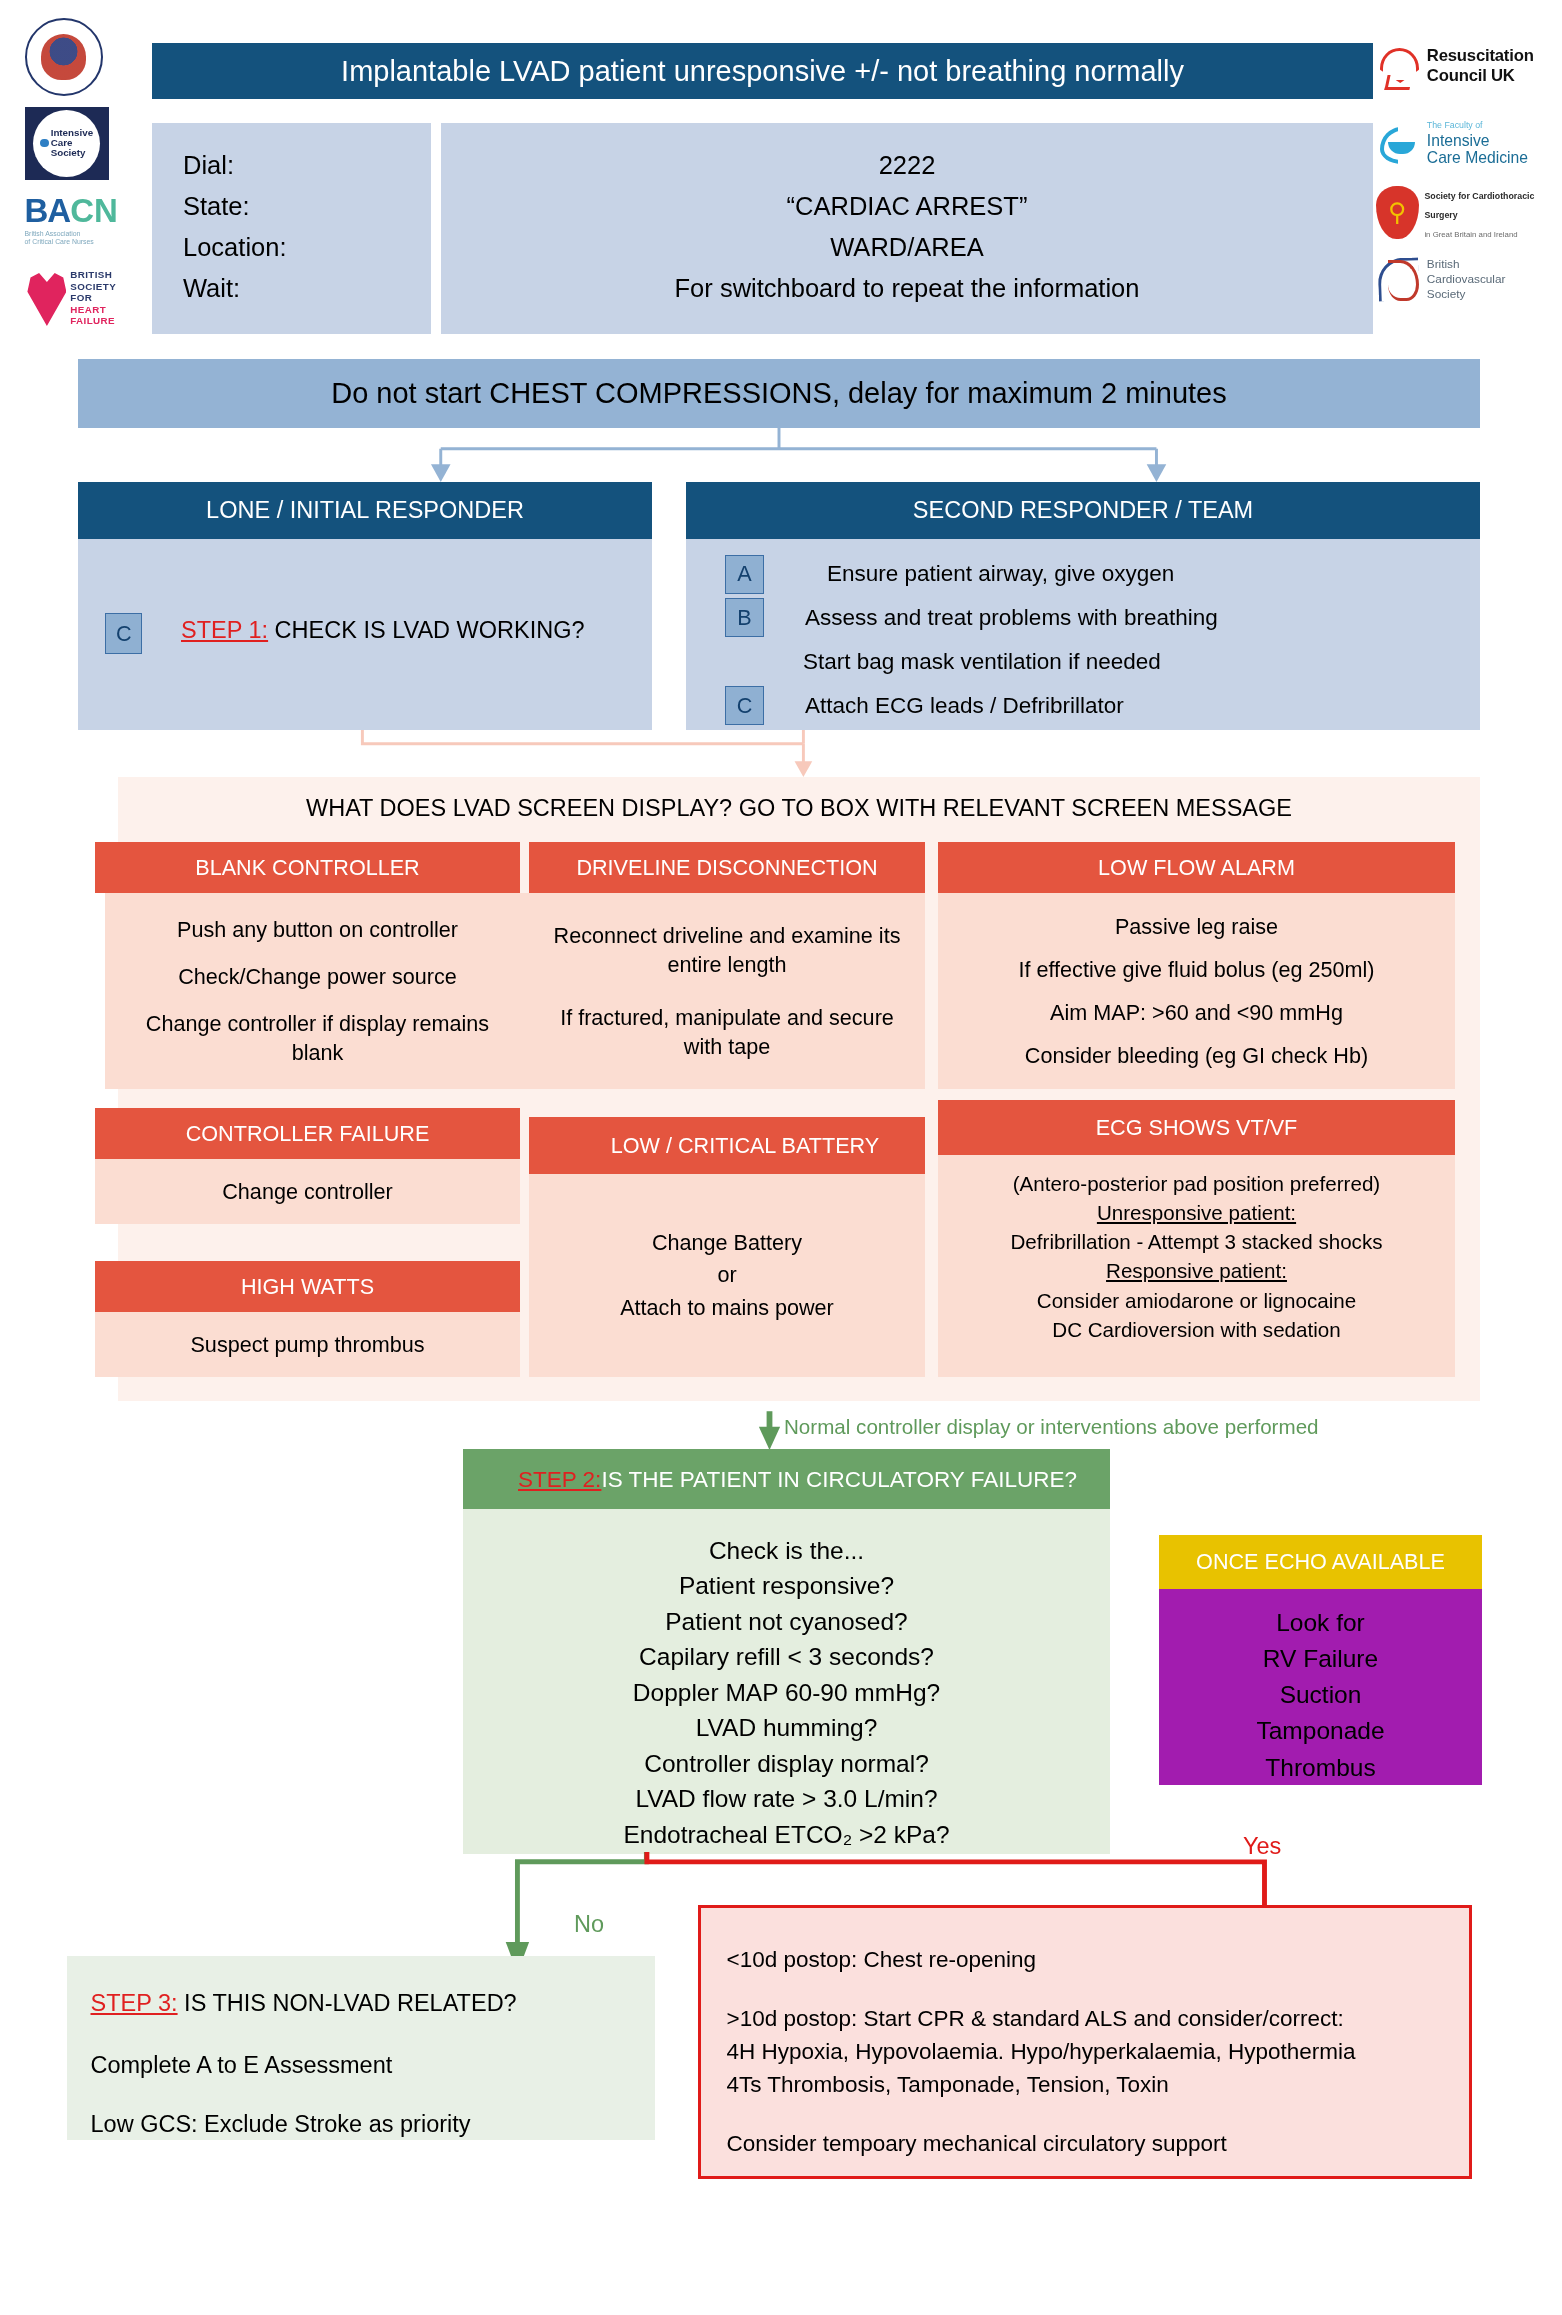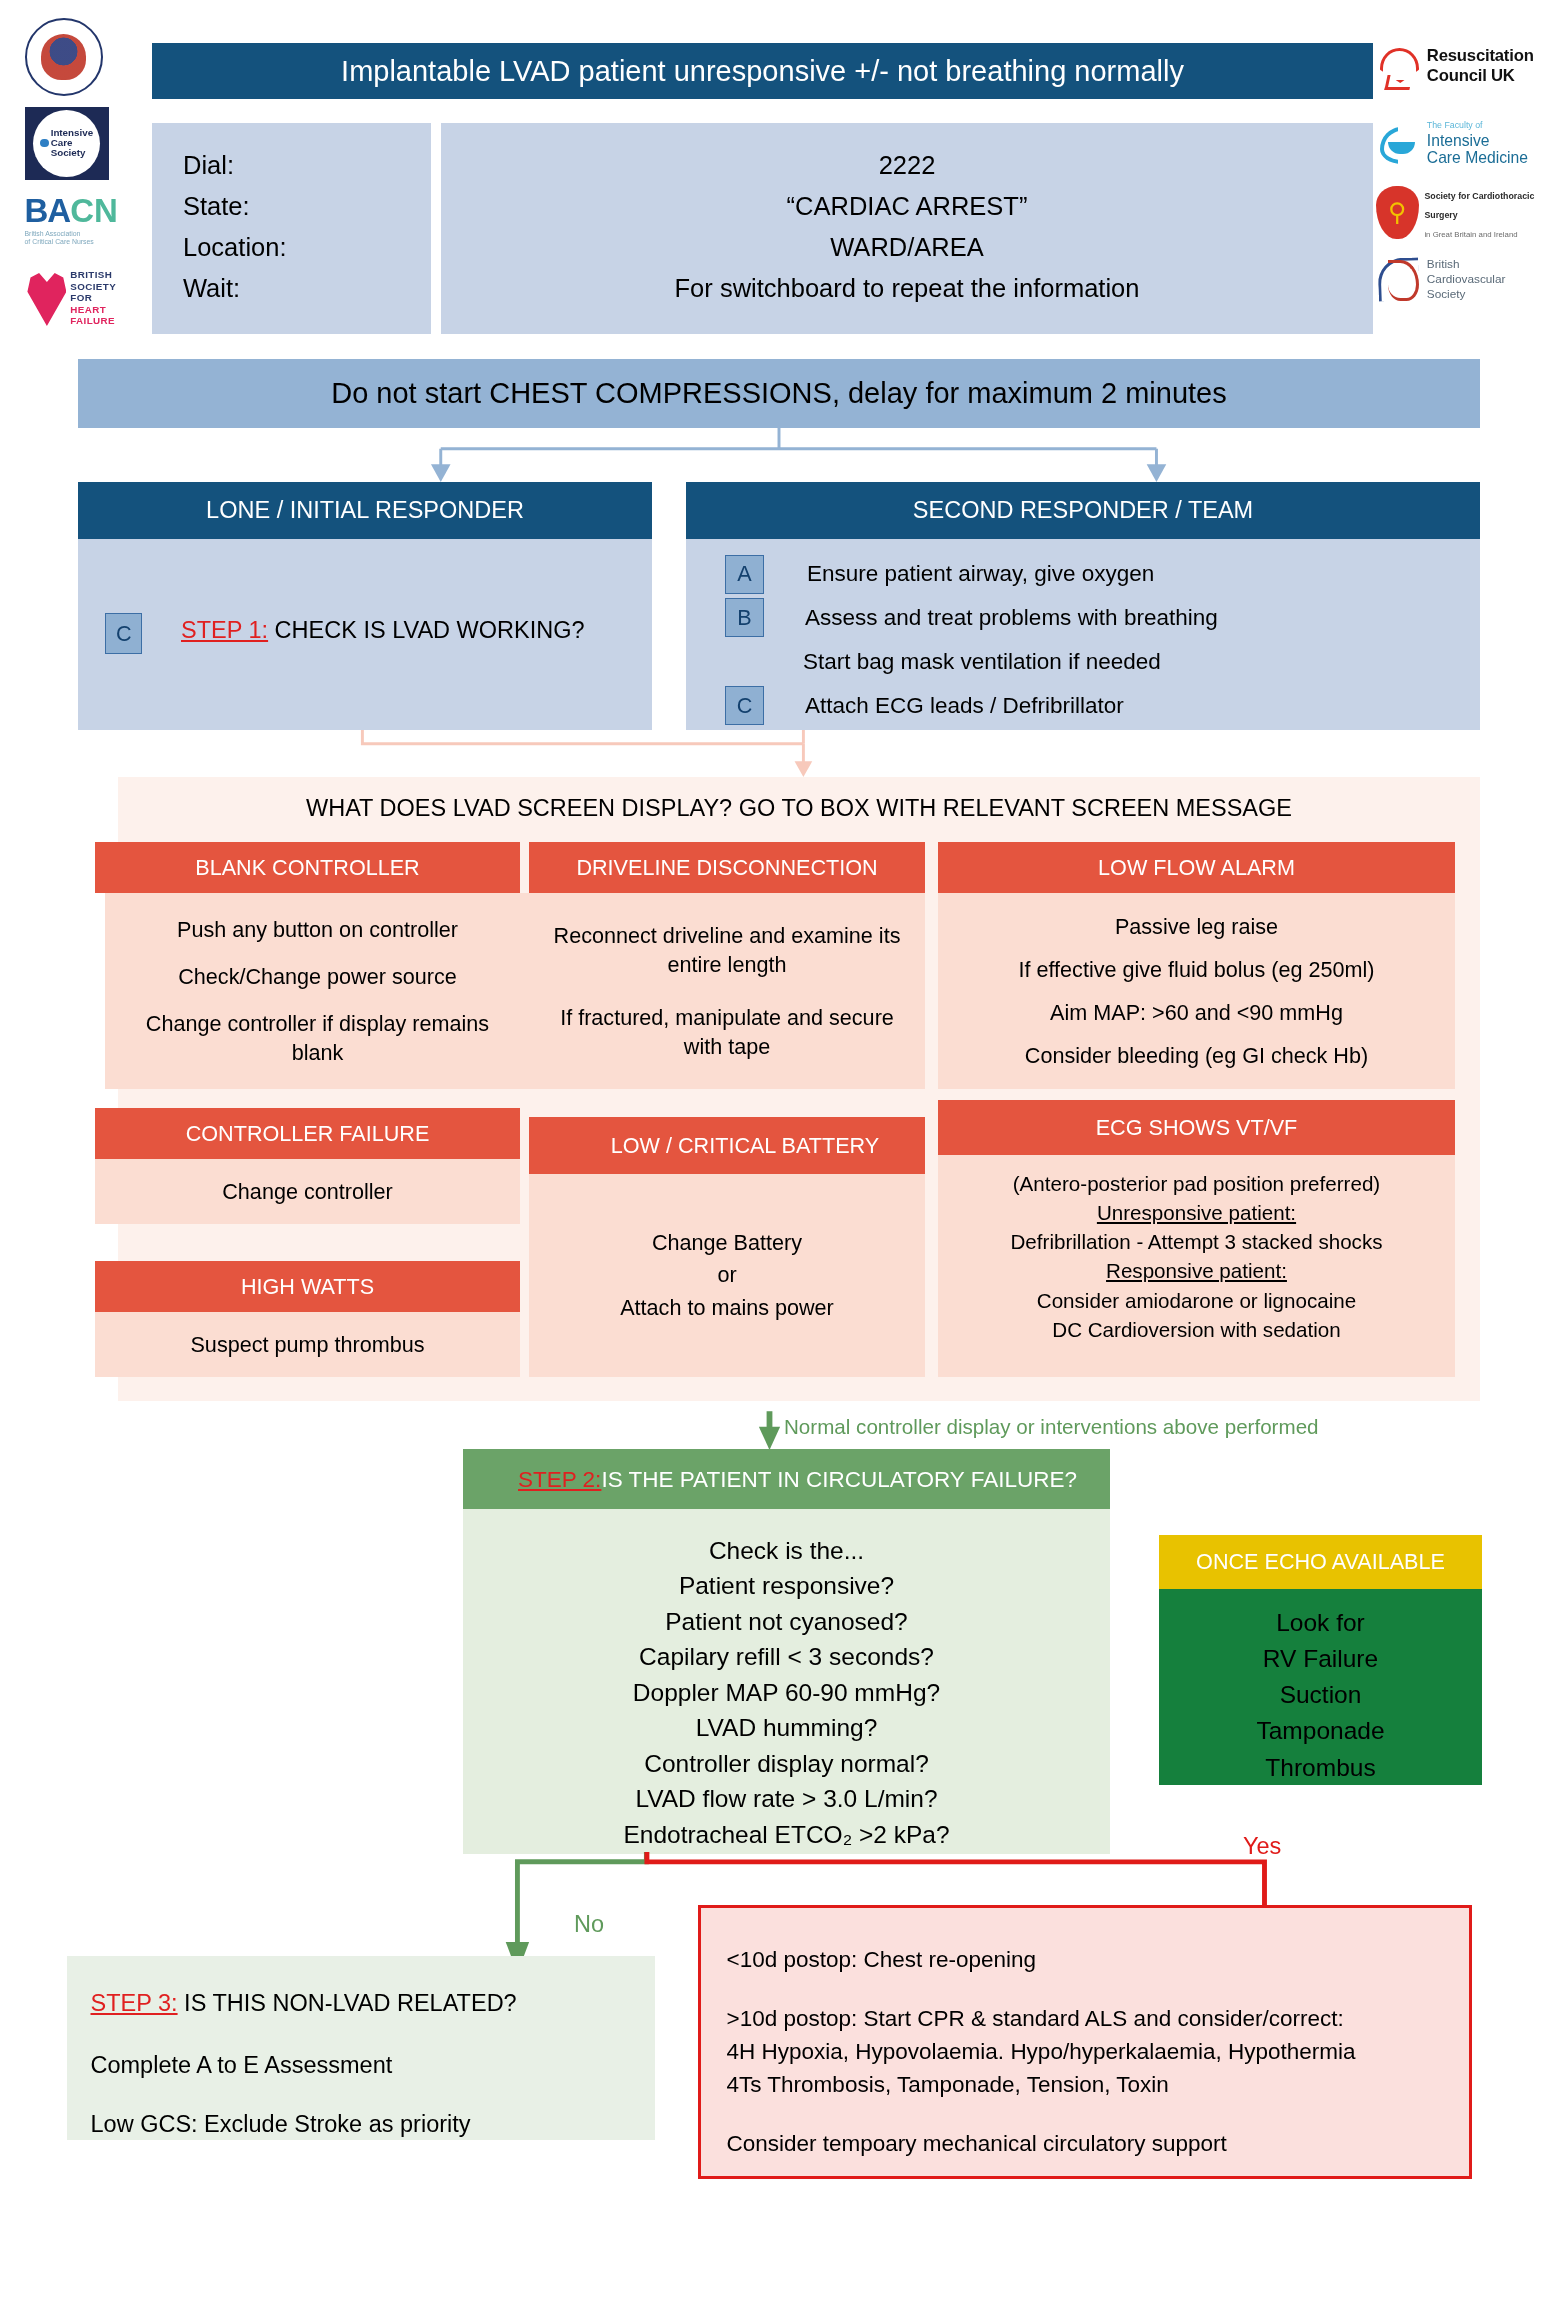--- a/index.html
+++ b/index.html
@@ -71,21 +71,21 @@
 
   .salmon-wrap{background:#fdf1ec;}
   .rhead{background:#e4553f;color:#fff;display:flex;align-items:center;justify-content:center;text-align:center;}
   .rbody{background:#fbddd2;display:flex;flex-direction:column;align-items:center;justify-content:center;text-align:center;}
 
   .ghead{background:#6ba368;color:#fff;display:flex;align-items:center;padding-left:55px;}
   .gbody{background:#e4eedf;display:flex;flex-direction:column;align-items:center;text-align:center;}
   .gplain{background:#e8f0e6;}
 
   .yhead{background:#e8c200;color:#fff;display:flex;align-items:center;justify-content:center;text-align:center;}
-  .ybody{background:#15803d;display:flex;flex-direction:column;align-items:center;text-align:center;}
+  .ybody{background:#a21caf;display:flex;flex-direction:column;align-items:center;text-align:center;}
 
   .redbox{background:#fbe0dd;border:3.9px solid #e01b19;}
 
   .badge{background:#8fb0d2;border:1px solid #3c6ea5;color:#14416e;
      display:flex;align-items:center;justify-content:center;font-size:21.6px;}
 
   .step-red{color:#e02020;text-decoration:underline;}
   .uline{text-decoration:underline;}
 
   svg{display:block;}
@@ -209,21 +209,21 @@
     <span class="step-red">STEP 1:</span><span> CHECK IS LVAD WORKING?</span>
   </div>
 </div>
 
 <div class="abs hdr-navy" style="left:686px;top:482px;width:794px;height:57px;font-size:23.5px;">
   <span>SECOND RESPONDER / TEAM</span>
 </div>
 <div class="abs panel-blue" style="left:686px;top:539px;width:794px;height:191px;padding:13.7px 0 0 39px;">
   <div style="display:flex;align-items:center;height:43px;">
     <div class="badge" style="width:37px;height:37px;">A</div>
-    <span style="margin-left:43px;font-size:22.5px;text-align:center;">Ensure patient airway, give oxygen</span>
+    <span style="margin-left:63px;font-size:22.5px;text-align:center;">Ensure patient airway, give oxygen</span>
   </div>
   <div style="display:flex;align-items:center;height:44px;">
     <div class="badge" style="width:37px;height:37px;">B</div>
     <span style="margin-left:41px;font-size:22.5px;">Assess and treat problems with breathing</span>
   </div>
   <div style="display:flex;align-items:center;height:44px;">
     <div style="width:37px;height:37px;"></div>
     <span style="margin-left:41px;font-size:22.5px;">Start bag mask ventilation if needed</span>
   </div>
   <div style="display:flex;align-items:center;height:44px;">

